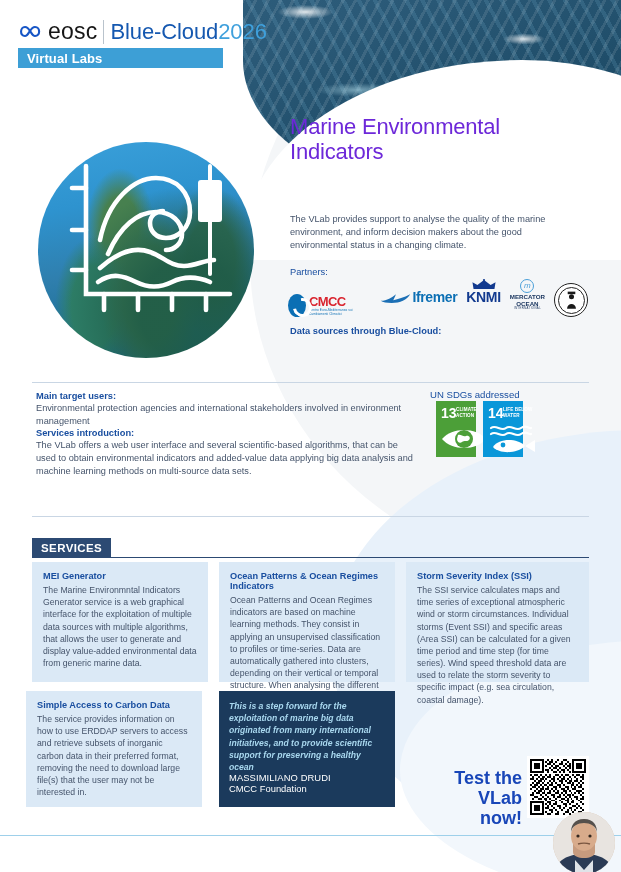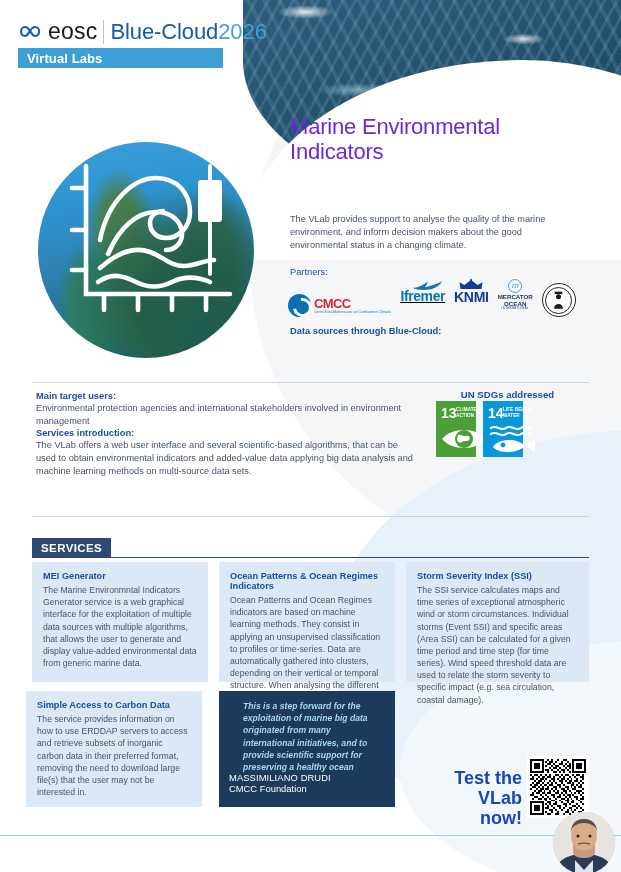--- a/index.html
+++ b/index.html
@@ -98,21 +98,21 @@
   .plogo { display:flex; align-items:flex-end; height:38px; }
 
   .cmcc-wrap { display:flex; align-items:center; gap:3px; }
   .cmcc-circ { width:23px; height:23px; border-radius:50%; background:#0b6fb4; position:relative; }
   .cmcc-circ:after { content:""; position:absolute; left:5px; top:4px; width:13px; height:13px;
      border-radius:50%; border:3.5px solid #fff; border-left-color:transparent; transform:rotate(35deg); }
   .cmcc-txt { line-height:1; }
   .cmcc-txt .big { font-size:13px; font-weight:bold; color:#d9232e; letter-spacing:-.6px; display:block; }
   .cmcc-txt .sm  { font-size:3.1px; color:#0b6fb4; display:block; margin-top:1px; letter-spacing:.1px;}
 
-  .ifr { display:flex; flex-direction:column; align-items:flex-end; line-height:1;text-decoration:underline; }
+  .ifr { display:flex; flex-direction:row; align-items:center; line-height:1; }
   .ifr .dolph { width:34px; height:12px; }
   .ifr .nm { font-size:14px; font-weight:bold; color:#0b6fb4; letter-spacing:-.4px; margin-top:-2px; }
 
   .knmi { display:flex; flex-direction:column; align-items:center; line-height:1; }
   .knmi .crown { width:26px; height:11px; }
   .knmi .nm { font-size:14px; font-weight:bold; color:#123a8f; letter-spacing:-.3px; }
 
   .merc { display:flex; flex-direction:column; align-items:center; line-height:1.05; }
   .merc .ring { width:14px; height:14px; border-radius:50%; border:1.2px solid #4a9fd8; color:#4a9fd8;
      font-size:8px; display:flex; align-items:center; justify-content:center; font-style:italic; }
@@ -140,22 +140,22 @@
   }
   .rule.r1 { top:382px; }
   .rule.r2 { top:516px; }
 
   
   .mt-lbl { position:absolute; left:36px; top:391px; z-index:6; font-size:9.3px; font-weight:bold; color:#1a4fa0; }
   .mt-txt { position:absolute; left:36px; top:402px; width:375px; z-index:6; font-size:9.2px; line-height:1.42; color:#45546b; }
   .si-lbl { position:absolute; left:36px; top:428px; z-index:6; font-size:9.3px; font-weight:bold; color:#1a4fa0; }
   .si-txt { position:absolute; left:36px; top:439px; width:378px; z-index:6; font-size:9.2px; line-height:1.42; color:#45546b; }
 
-  .sdg-title { position:absolute; left:430px; top:389px; width:155px; text-align:center; z-index:6;
-    font-size:9.6px; font-weight:bold; color:#1a4fa0; }
+  .sdg-title { position:absolute; left:430px; top:389px; width:155px; text-align:left; z-index:6;
+    font-size:9.6px; font-weight:normal; color:#1a4fa0; }
   .sdg-row { position:absolute; left:436px; top:401px; z-index:6; display:flex; gap:7px; }
   .sdg { width:40px; height:56px; position:relative; color:#fff;padding-left:20px; }
   .sdg.g { background:#4c9f38; }
   .sdg.b { background:#0a97d9; }
   .sdg .num { position:absolute; left:5px; top:5px; font-size:14px; font-weight:bold; line-height:1; }
   .sdg .lab { position:absolute; left:20px; top:6px; width:34px; font-size:4.6px; font-weight:bold;
      line-height:1.25; letter-spacing:.1px; }
   .sdg .art { position:absolute; left:0; right:0; top:22px; height:32px; }
 
   
@@ -172,21 +172,21 @@
   .card h4 { font-size:9.2px; color:#1a4fa0; margin-bottom:3px; font-weight:bold; }
   .card p  { font-size:8.7px; line-height:1.4; color:#45546b; }
   .card.c1 { left:32px;  top:562px; width:176px; height:120px; }
   .card.c2 { left:219px; top:562px; width:176px; height:120px; }
   .card.c3 { left:406px; top:562px; width:183px; height:120px; }
   .card.c4 { left:26px;  top:691px; width:176px; height:116px; }
 
   
   .quote {
     position:absolute; left:219px; top:691px; width:176px; height:116px; z-index:6;
-    background:#1b3a5c; padding:9px 24px; overflow:hidden;
+    background:#1b3a5c; padding:9px 10px; overflow:hidden;
   }
   .quote .q { font-size:8.6px; line-height:1.42; color:#a9d8ef; font-style:italic; font-weight:bold; }
   .quote .nm { position:absolute; left:10px; bottom:24px; font-size:9.4px; color:#ffffff; letter-spacing:.1px; }
   .quote .org { position:absolute; left:10px; bottom:13px; font-size:9.4px; color:#ffffff; }
   .portrait {
     position:absolute; right:6px; bottom:-2px; width:62px; height:62px; border-radius:50%;
     overflow:hidden; background:#d8c0ab; z-index:7;
   }
 
   

